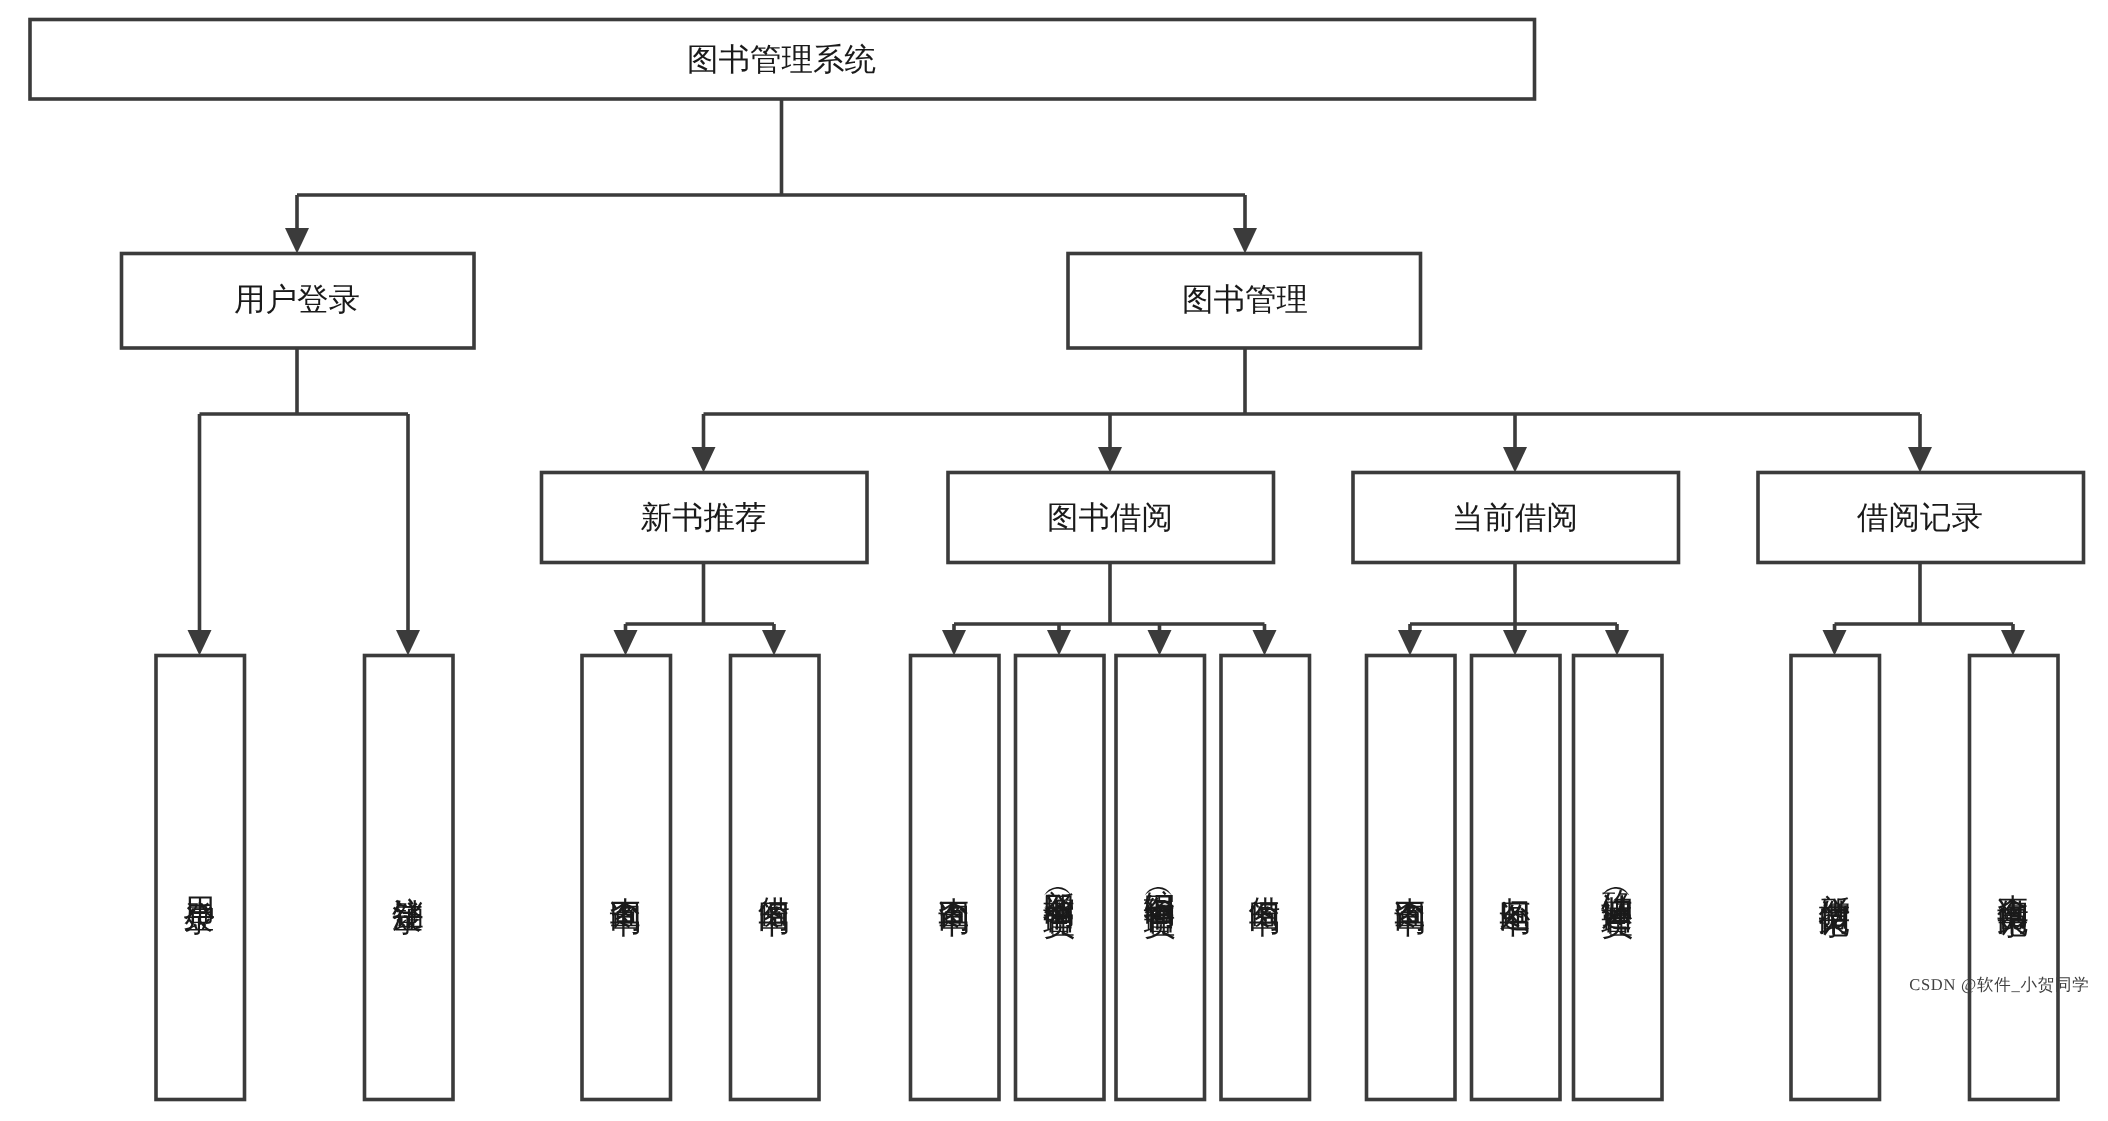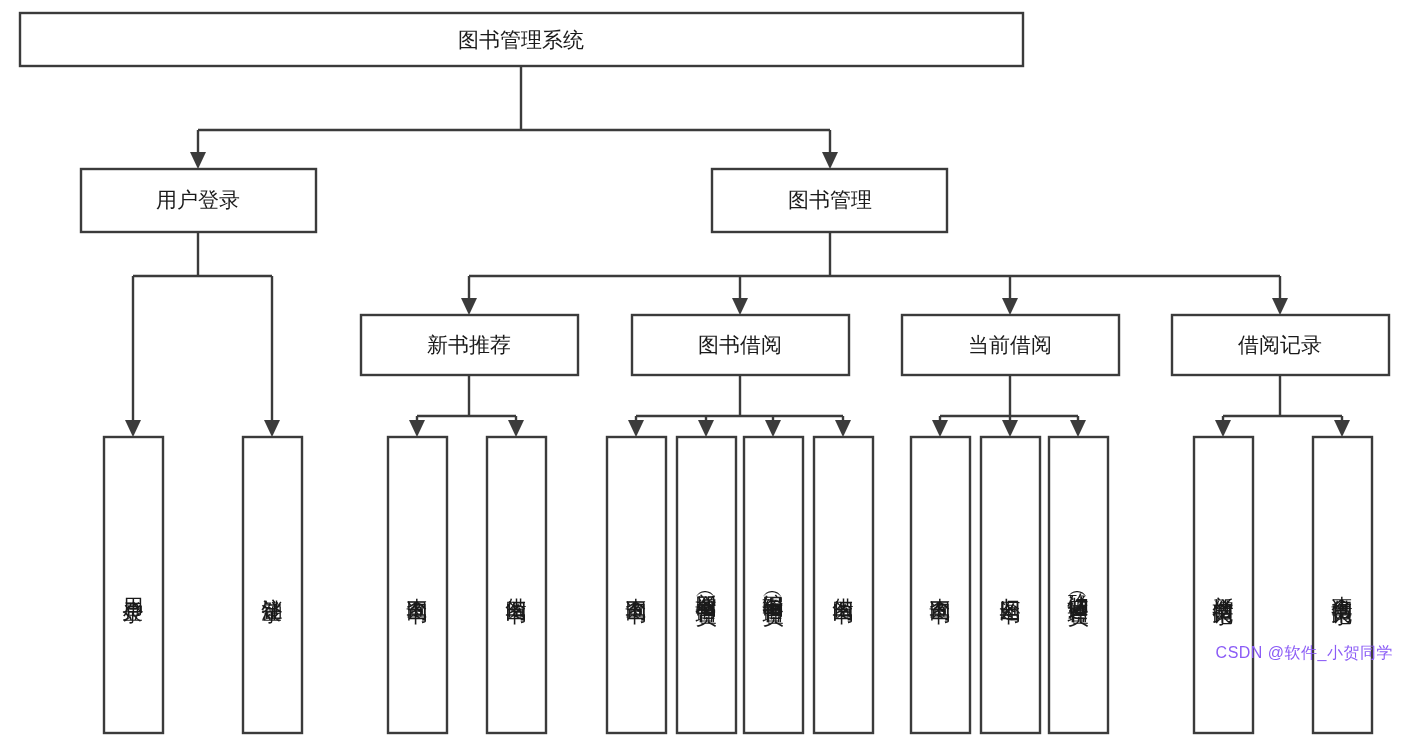--- a/index.html
+++ b/index.html
@@ -58,23 +58,23 @@
     stroke-linecap: butt;
   }
   .arrow-head {
     fill: #3b3b3b;
     stroke: none;
   }
   .watermark {
     position: absolute;
     right: 12px;
     bottom: 4px;
-    font-family: Liberation Sans, sans-serif;
-    font-size: 16px;
-    color: #8b5cf6;
+    font-family: Liberation Serif, serif;
+    font-size: 11px;
+    color: #404040;
     white-space: nowrap;
     user-select: none;
     letter-spacing: 0.5px;
   }
 </style>
 </head>
 <body>
 
 <div id="diagram-root">
 

